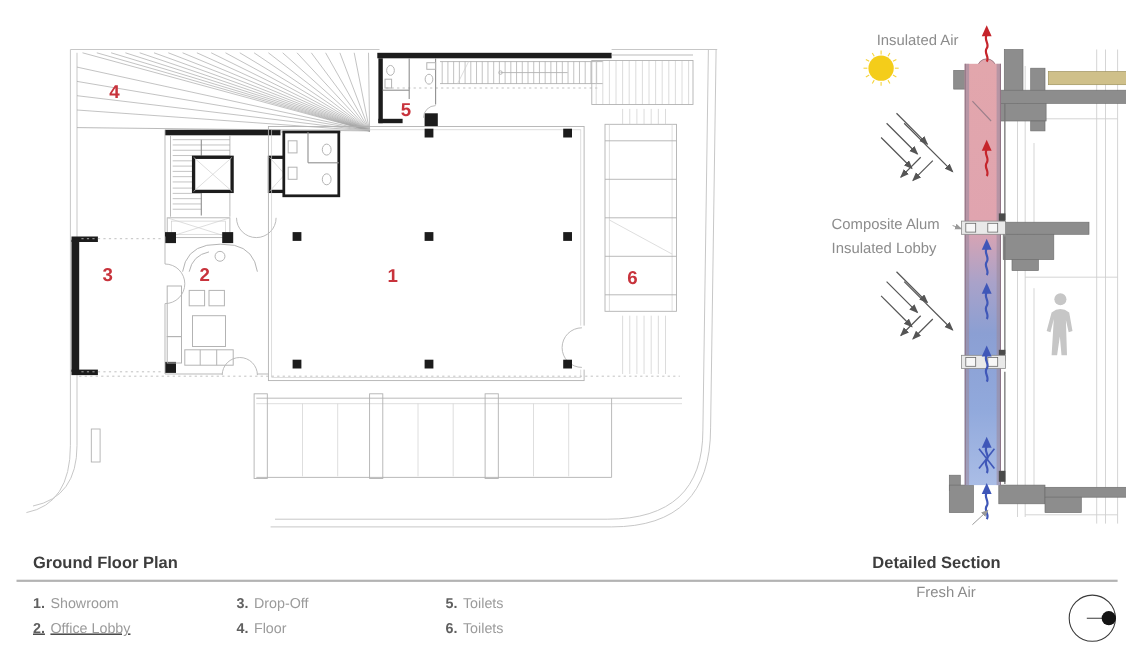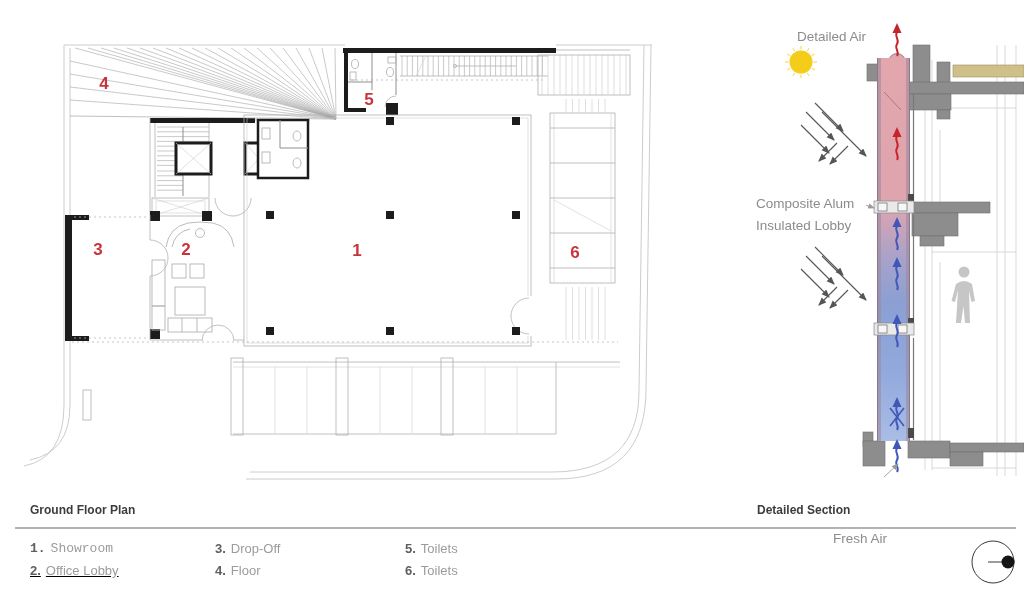--- a/index.html
+++ b/index.html
@@ -4,21 +4,21 @@
 <style>
   :root{
     --room-number:#c8333c; --annotation:#8c8c8c; --title:#3d3d3d; --rule:#b3b3b3;
     --sun:#f4cd1a; --arrow-red:#c5242b; --arrow-blue:#3f57b8; --slab:#8d8d8d; --roof-finish:#cfc08a;
   }
   html,body{margin:0;padding:0;background:#ffffff;}
   #canvas{position:relative;width:1024px;height:599px;background:#fff;overflow:hidden;
           font-family:"Liberation Sans",sans-serif;}
   #drawing{position:absolute;left:0;top:0;}
   .abslabel{position:absolute;color:var(--annotation);font-size:13.5px;line-height:15px;white-space:nowrap;}
-  .sheet-title{position:absolute;top:503px;color:var(--title);font-size:12px;font-weight:bold;white-space:nowrap;}
+  .sheet-title{position:absolute;top:503px;color:var(--title);font-size:15px;font-weight:bold;white-space:nowrap;}
   .rule{position:absolute;top:527px;left:15px;width:1001px;height:2px;background:var(--rule);}
   .leg-item{position:absolute;font-size:13px;white-space:nowrap;}
   .leg-num{color:#5f5f5f;font-weight:bold;margin-right:5px;}
   .leg-label{color:#9b9b9b;}
   
   svg text.rn{fill:var(--room-number);font:bold 17px "Liberation Sans",sans-serif;text-anchor:middle;}
   .site line,.site path{stroke:#c6c6c6;stroke-width:0.9;fill:none;}
   .thin{stroke:#b0b0b0;stroke-width:0.8;fill:none;}
   .thinner{stroke:#cccccc;stroke-width:0.6;fill:none;}
   .wallthin{stroke:#8f8f8f;stroke-width:1;fill:none;}
@@ -461,31 +461,31 @@
     </g>
   </g>
 
   <g>
     <circle class="compass" cx="993" cy="562" r="21"></circle>
     <line x1="988" y1="562" x2="1007" y2="562" stroke="#3a3a3a" stroke-width="1"></line>
     <circle cx="1008" cy="562" r="6.5" fill="#141414"></circle>
   </g>
 </svg>
 
-  <div class="abslabel" style="left:797px;top:29px;">Detailed Air</div>
+  <div class="abslabel" style="left:797px;top:29px;">Insulated Air</div>
   <div class="abslabel" style="left:756px;top:196px;">Composite Alum</div>
   <div class="abslabel" style="left:756px;top:218px;">Insulated Lobby</div>
   <div class="abslabel" style="left:833px;top:484px;margin-top:47px;">Fresh Air</div>
 
   <div class="sheet-title" style="left:30px;">Ground Floor Plan</div>
-  <div class="sheet-title" style="left:757px;">Detailed Section</div>
+  <div class="sheet-title" style="left:793px;">Detailed Section</div>
   <div class="rule"></div>
 
   <div>
-    <div class="leg-item" style="left:30px;top:541px;font-family:Liberation Mono, monospace;">
+    <div class="leg-item" style="left:30px;top:541px;">
       <span class="leg-num">1.</span><span class="leg-label">Showroom</span>
     </div>
     <div class="leg-item" style="left:30px;top:563px;text-decoration:underline;">
       <span class="leg-num">2.</span><span class="leg-label">Office Lobby</span>
     </div>
     <div class="leg-item" style="left:215px;top:541px;">
       <span class="leg-num">3.</span><span class="leg-label">Drop-Off</span>
     </div>
     <div class="leg-item" style="left:215px;top:563px;">
       <span class="leg-num">4.</span><span class="leg-label">Floor</span>

